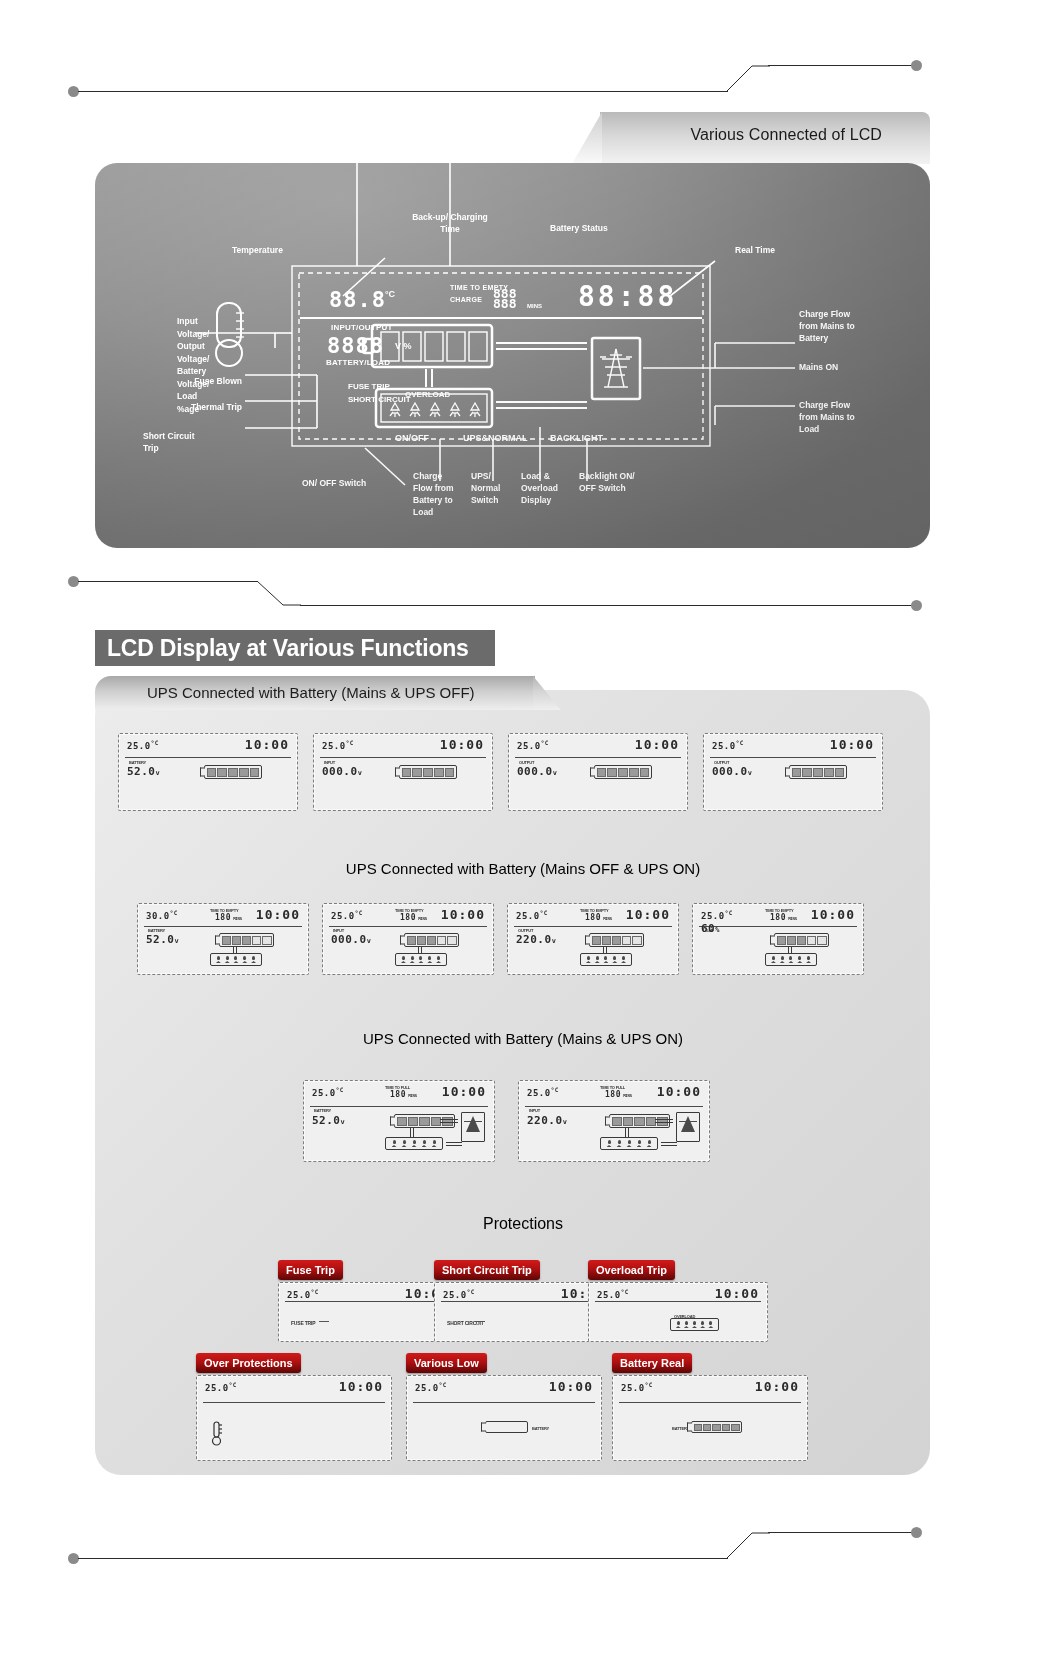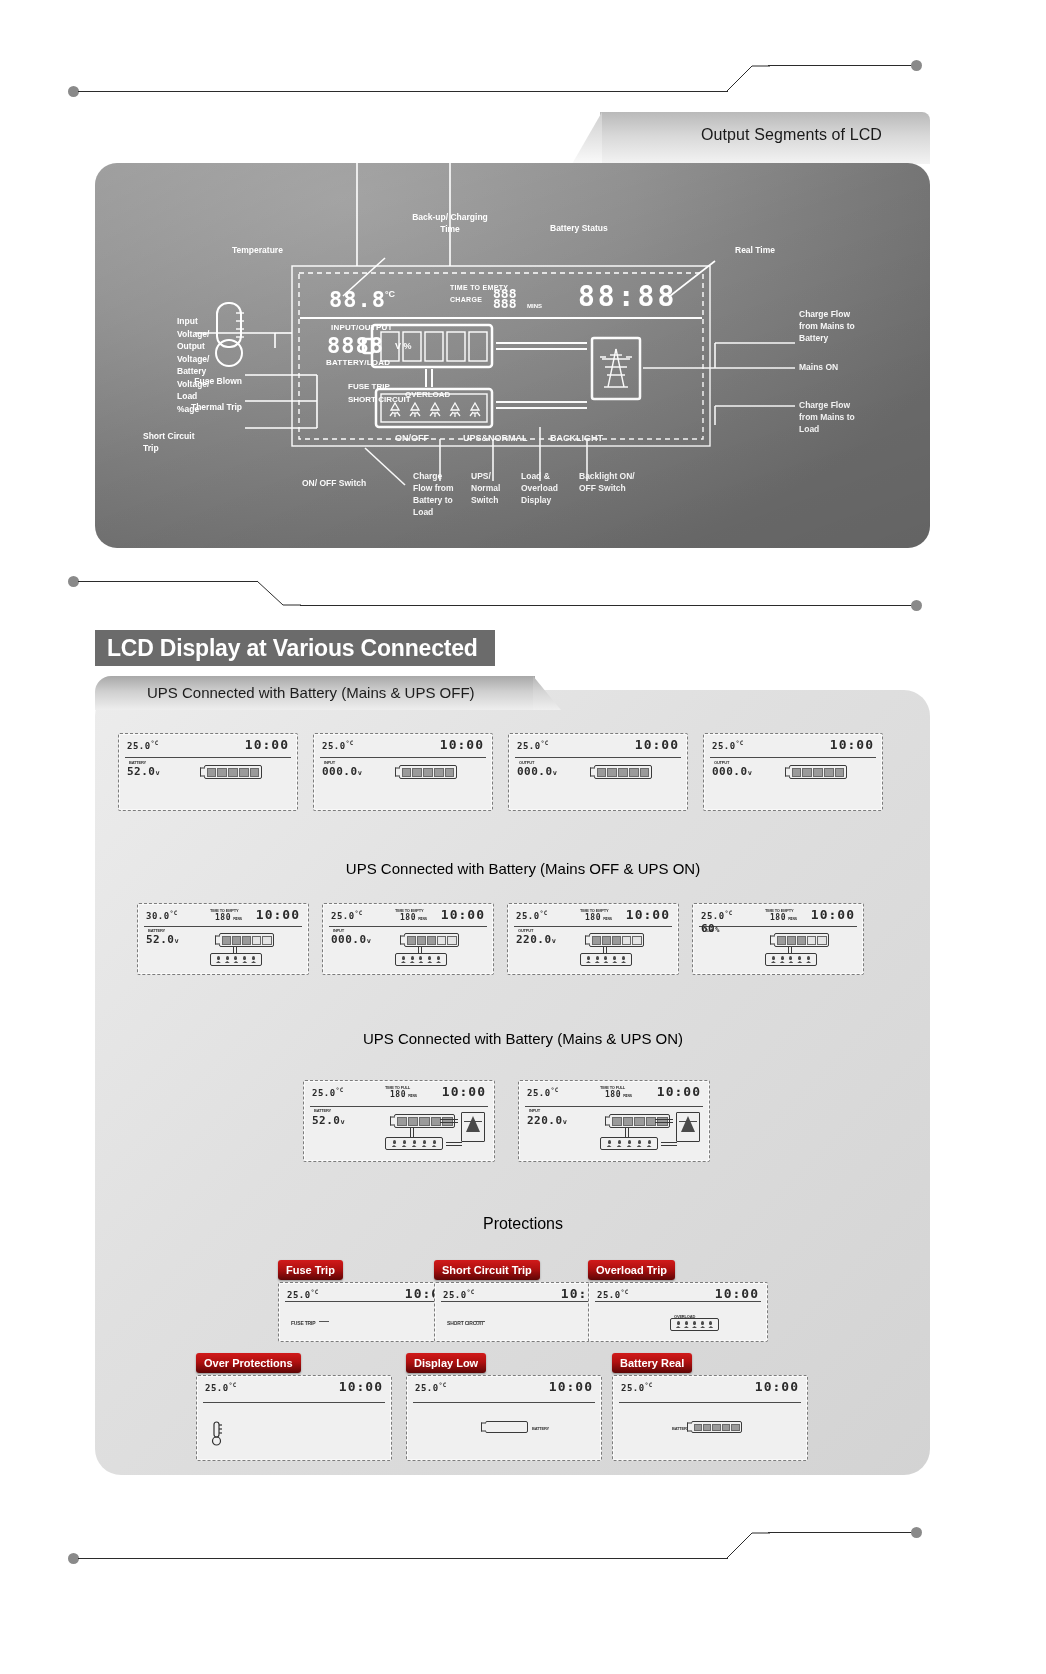--- a/index.html
+++ b/index.html
@@ -160,21 +160,21 @@
   <div class="rule-line" style="left:78px; top:33px; width:650px"></div>
   <svg class="rule-diag" style="left:726px; top:6px" width="44" height="30">
     <line x1="0" y1="28" x2="26" y2="2" stroke="#2b2b2b" stroke-width="1"></line>
     <line x1="26" y1="2" x2="44" y2="2" stroke="#2b2b2b" stroke-width="1"></line>
   </svg>
   <div class="rule-line" style="left:768px; top:7px; width:145px"></div>
   <div class="dot" style="left:911px; top:2px"></div>
 </div>
 
 <div class="top-tab">
-  <div class="top-tab-label">Output Segments of LCD</div>
+  <div class="top-tab-label">Various Connected of LCD</div>
 </div>
 
 <div class="seg-panel">
   <svg class="seg-svg" width="835" height="385">
     <g stroke="#ffffff" fill="none" stroke-width="1.4">
 
       <rect x="197" y="103" width="418" height="180"></rect>
       <rect x="204" y="110" width="404" height="166" stroke-dasharray="5,4"></rect>
 
       <line x1="205" y1="155" x2="607" y2="155" stroke-width="2"></line>
@@ -358,21 +358,21 @@
   <div class="rule-line" style="left:78px; top:16px; width:180px"></div>
   <svg class="rule-diag" style="left:257px; top:14px" width="44" height="28">
     <line x1="0" y1="2" x2="26" y2="26" stroke="#2b2b2b" stroke-width="1"></line>
     <line x1="26" y1="26" x2="44" y2="26" stroke="#2b2b2b" stroke-width="1"></line>
   </svg>
   <div class="rule-line" style="left:300px; top:40px; width:613px"></div>
   <div class="dot" style="left:911px; top:35px"></div>
 </div>
 
 <div class="sec-head">
-  <span>LCD Display at Various Connected</span>
+  <span>LCD Display at Various Functions</span>
 </div>
 
 <div class="fn-card"></div>
 <div class="fn-tab">
   <div class="fn-tab-label">UPS Connected with Battery (Mains &amp; UPS OFF)</div>
 </div>
 
 <div class="grp-title" style="top:860px">UPS Connected with Battery (Mains OFF &amp; UPS ON)</div>
 <div class="grp-title" style="top:1030px">UPS Connected with Battery (Mains &amp; UPS ON)</div>
 <div class="grp-title" style="top:1215px;font-size:16px">Protections</div>
@@ -608,21 +608,21 @@
       <div class="tiny" style="position:absolute;left:85px;top:31px">OVERLOAD</div>
       <div class="loadbox" style="left:81px;top:35px;width:49px;height:13px">
         <div class="bulb"></div>
         <div class="bulb"></div>
         <div class="bulb"></div>
         <div class="bulb"></div>
         <div class="bulb"></div>
       </div>
     </div>
     <div class="badge" style="left:196px;top:1353px">Over Protections</div>
-    <div class="badge" style="left:406px;top:1353px">Display Low</div>
+    <div class="badge" style="left:406px;top:1353px">Various Low</div>
     <div class="badge" style="left:612px;top:1353px">Battery Real</div>
     <div class="lcd" style="left:196px;top:1375px;width:196px;height:86px">
       <div class="lcd-txt seg-d" style="left:8px;top:5px;font-size:9px">25.0<span style="font-size:6px;vertical-align:super">°C</span></div>
       <div class="lcd-txt seg-d" style="right:8px;top:3px;font-size:13px;letter-spacing:1px">10:00</div>
       <div class="lcd-hr" style="top:26px"></div>
       <svg style="position:absolute;left:14px;top:45px" width="12" height="26">
             <g stroke="#333" fill="none" stroke-width="1.2">
               <rect x="3" y="1" width="5" height="15" rx="2.5"></rect>
               <circle cx="5.5" cy="20" r="4"></circle>
               <line x1="8" y1="4" x2="11" y2="4"></line>

